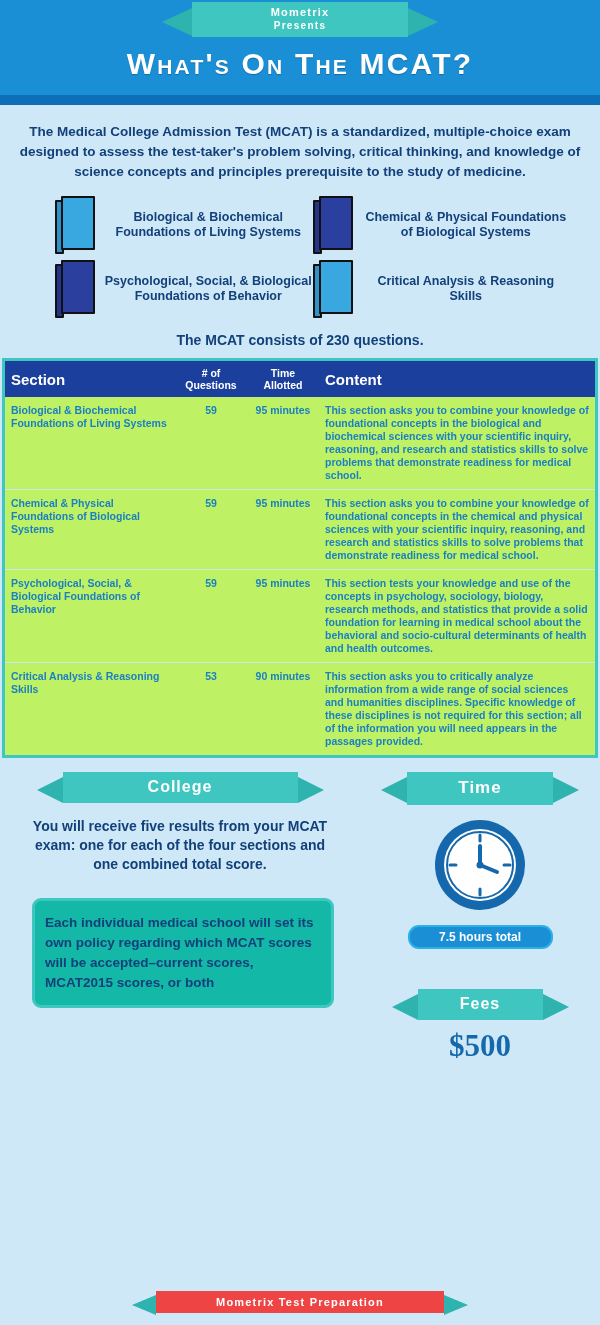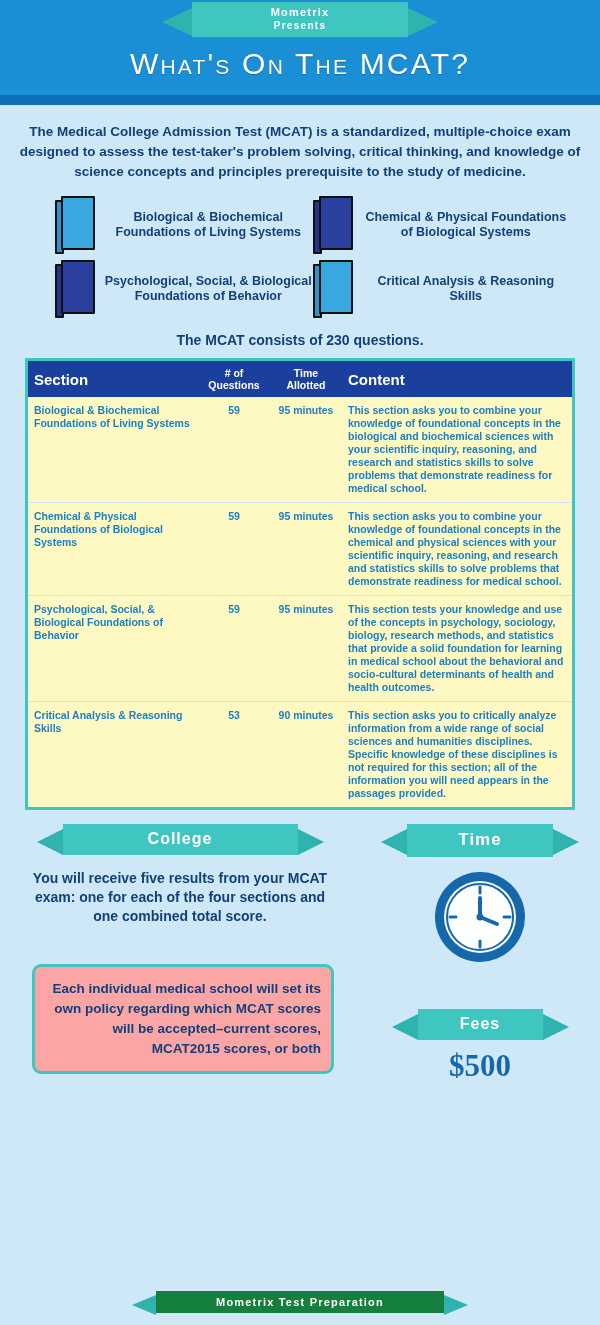--- a/index.html
+++ b/index.html
@@ -40,21 +40,21 @@
     border-top: 14px solid transparent;
     border-bottom: 14px solid transparent;
   }
   .ribbon-tail-l { left: -30px; border-right: 30px solid #2fb3ae; }
   .ribbon-tail-r { right: -30px; border-left: 30px solid #2fb3ae; }
 
   .main-title {
     text-align: center;
     color: #ffffff;
     font-size: 30px;
-    font-weight: normal;
+    font-weight: bold;
     letter-spacing: 2.2px;
     padding: 10px 0 14px 0;
     font-variant: small-caps;
     text-shadow: 0 1px 1px rgba(0,0,0,0.25);
   }
   .blue-bar { height: 10px; background: #0d6fb8; }
 
   
   .intro {
     text-align: center;
@@ -108,23 +108,23 @@
   .consists {
     text-align: center;
     color: #12407a;
     font-weight: bold;
     font-size: 14px;
     padding: 12px 0 10px 0;
   }
 
   
   .table-wrap {
-    margin: 0 25px;
+    margin: 0 2px;
     border: 3px solid #3fc6c0;
-    background: #fef9c3;
+    background: #bef264;
   }
   table { width: 100%; border-collapse: collapse; }
   thead th {
     background: #1b3f9c;
     color: #ffffff;
     font-size: 15px;
     font-weight: bold;
     padding: 6px 6px;
     text-align: left;
     vertical-align: middle;
@@ -178,26 +178,26 @@
   .scores-text {
     text-align: center;
     color: #12407a;
     font-weight: bold;
     font-size: 14px;
     line-height: 19px;
     padding: 14px 22px 0 22px;
   }
 
   .policy-box {
-    margin: 38px 26px 0 32px;
+    margin: 24px 26px 0 32px;
     border: 3px solid #3fc6c0;
     border-radius: 9px;
-    background: #fca5a5;
+    background: #14b8a6;
     padding: 12px 10px;
-    text-align: right;
+    text-align: left;
     color: #12407a;
     font-weight: bold;
     font-size: 13.5px;
     line-height: 20px;
   }
 
   .time-banner { width: 146px; margin: 0 auto; font-size: 17px; }
   .clock-wrap { text-align: center; padding-top: 12px; }
   .clock { display: inline-block; }
   .hours-pill {
@@ -225,21 +225,21 @@
 
   
   .footer {
     position: absolute;
     bottom: 12px;
     left: 0; right: 0;
   }
   .footer-banner {
     width: 288px;
     margin: 0 auto;
-    background: #15803d;
+    background: #ef4444;
     color: #ffffff;
     text-align: center;
     font-size: 11px;
     font-weight: bold;
     letter-spacing: 1.2px;
     padding: 5px 0;
     position: relative;
   }
   .footer-banner .tl, .footer-banner .tr {
     position: absolute; top: 4px;
@@ -363,20 +363,21 @@
         <g stroke="#1668ad" stroke-width="3" stroke-linecap="round">
           <line x1="48" y1="18" x2="48" y2="24"></line>
           <line x1="48" y1="72" x2="48" y2="78"></line>
           <line x1="18" y1="48" x2="24" y2="48"></line>
           <line x1="72" y1="48" x2="78" y2="48"></line>
         </g>
         <line x1="48" y1="48" x2="48" y2="29" stroke="#1668ad" stroke-width="4" stroke-linecap="round"></line>
         <line x1="48" y1="48" x2="65" y2="55" stroke="#1668ad" stroke-width="4" stroke-linecap="round"></line>
         <circle cx="48" cy="48" r="3.5" fill="#1668ad"></circle>
       </svg>
+      <div class="hours-pill">7.5 hours total</div>
     </div>
 
     <div class="banner fees-banner">
       <span class="tl"></span>
       <span class="tr"></span>
       <span>Fees</span>
     </div>
     <div class="fees-amount">$500</div>
   </div>
 </div>

